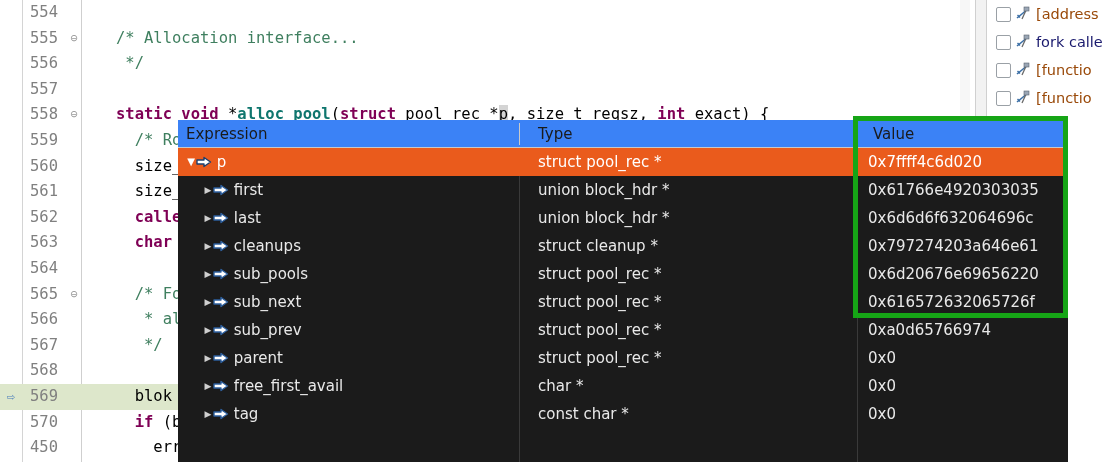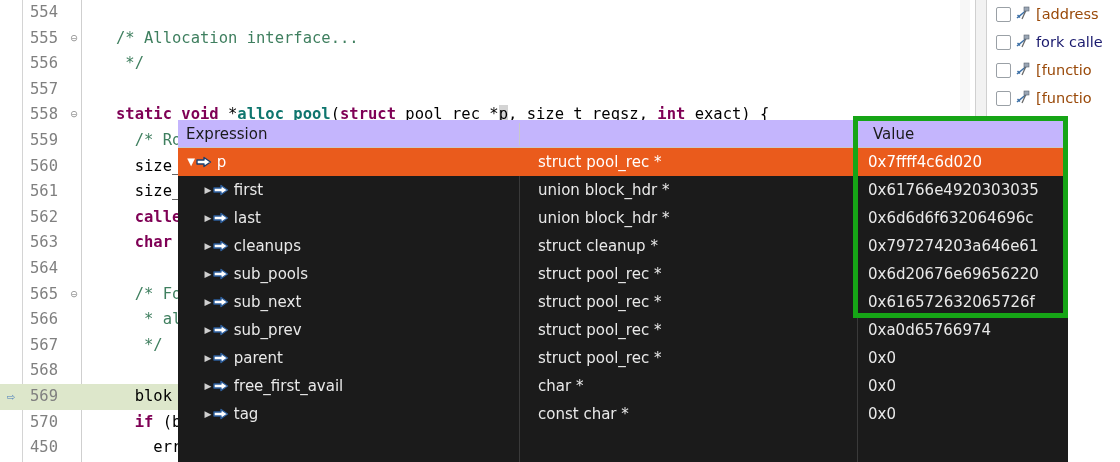--- a/index.html
+++ b/index.html
@@ -102,21 +102,21 @@
   
   #vars {
     position: absolute; left: 178px; top: 120px; width: 890px; height: 342px;
     background: #1b1b1b;
     font-family: "DejaVu Sans", sans-serif;
     overflow: hidden;
   }
   #vars-header {
     position: relative;
     height: 28px;
-    background: #c4b5fd;
+    background: #3b82f6;
     border-bottom: 1px solid #c8c8c8;
   }
   .hdr-cell {
     position: absolute; top: 0; height: 28px; line-height: 28px;
     font-size: 15px; color: #1a1a1a;
     padding-left: 8px;
   }
   .hdr-sep {
     position: absolute; top: 3px; height: 22px; width: 1px; background: #c9c9c9;
   }
@@ -231,20 +231,21 @@
             </svg></span>
           <span class="bp-label brk">[functio</span>
         </div>
       </div>
   </div>
 
   <div id="vars">
     <div id="vars-header">
       <div class="hdr-cell" style="left:0;width:342px;">Expression</div>
       <div class="hdr-sep" style="left:341px;"></div>
+      <div class="hdr-cell" style="left:342px;width:338px;padding-left:18px;">Type</div>
       <div class="hdr-sep" style="left:679px;"></div>
       <div class="hdr-cell" style="left:680px;width:210px;padding-left:15px;">Value</div>
     </div>
     <div class="col-div" style="left:341px;top:28px;height:314px;"></div>
     <div class="col-div" style="left:679px;top:28px;height:314px;"></div>
     <div id="vars-rows">
         <div class="var-row sel">
           <div class="cell-expr indent0"><span class="tw open">▼</span><span class="ptr-ico"><svg width="16" height="14" viewBox="0 0 16 14">
                 <path d="M1 5 h7 V2.5 L14.5 7 L8 11.5 V9 H1 Z" fill="#ffffff" stroke="#1c3f6e" stroke-width="1.4" stroke-linejoin="round"></path>
               </svg></span><span class="lbl"> p</span></div>

